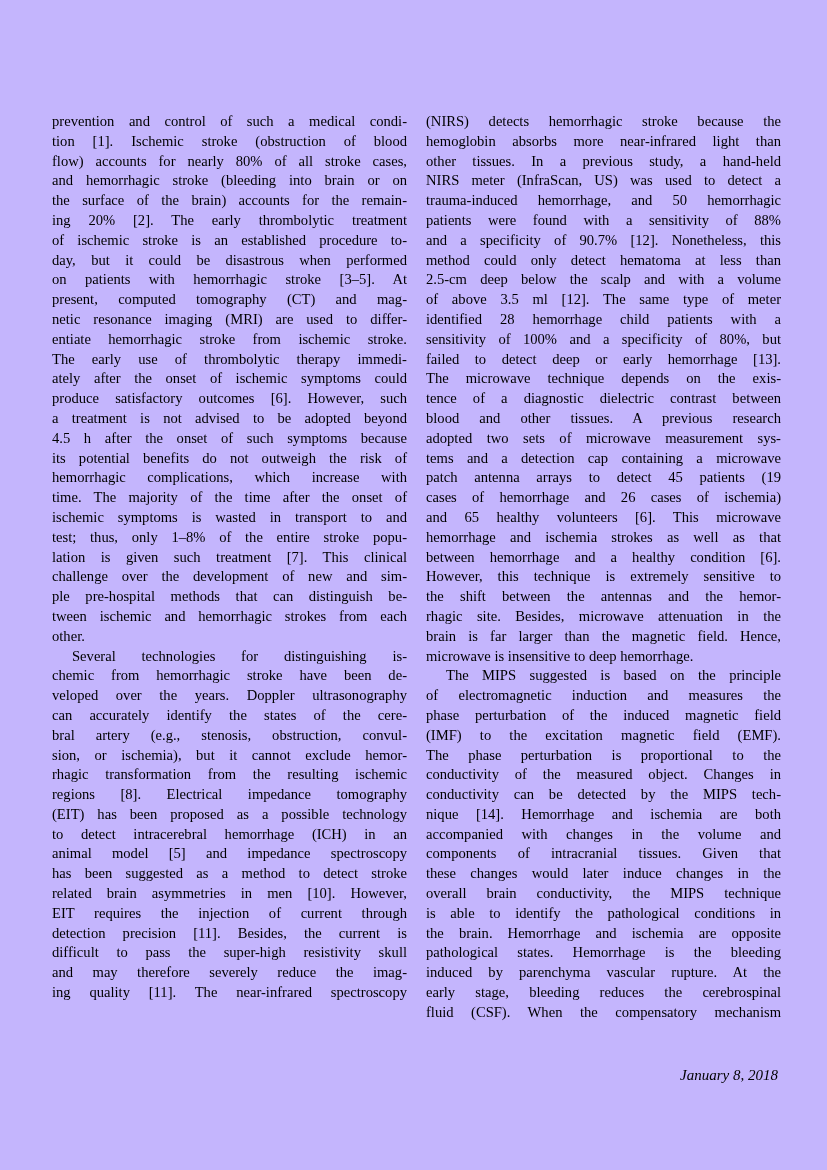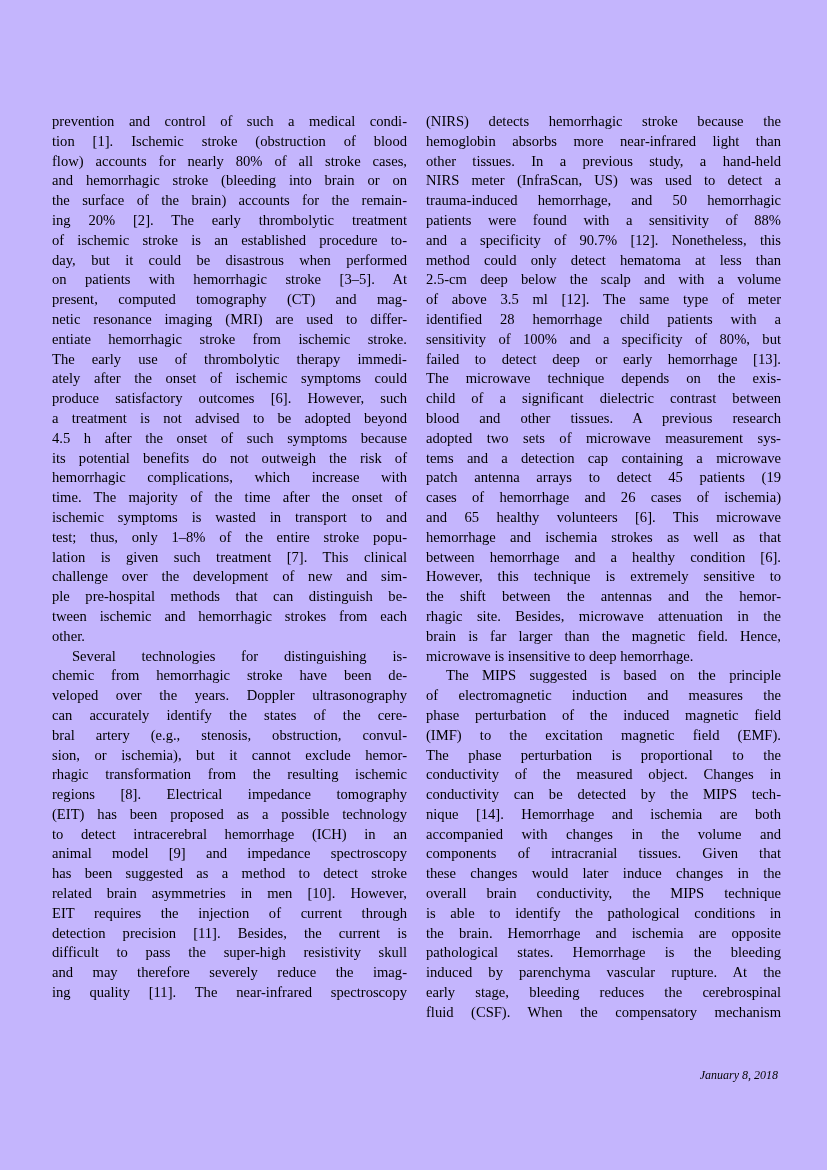--- a/index.html
+++ b/index.html
@@ -27,21 +27,21 @@
     line-height: 19.8px;
     text-align: justify;
     text-align-last: justify;
   }
   .line.indent { text-indent: 20px; }
   .line.para-end { text-align-last: left; }
   .footer-date {
     position: absolute;
     top: 1066px;
     right: 49px;
-    font-size: 12px;
+    font-size: 15px;
     font-style: italic;
     line-height: 19.8px;
     text-align: center;
   }
 </style>
 </head>
 <body>
 
 <div class="page">
   <div class="text-block">
@@ -79,21 +79,21 @@
           <div class="line indent">Several technologies for distinguishing is-</div>
           <div class="line">chemic from hemorrhagic stroke have been de-</div>
           <div class="line">veloped over the years. Doppler ultrasonography</div>
           <div class="line">can accurately identify the states of the cere-</div>
           <div class="line">bral artery (e.g., stenosis, obstruction, convul-</div>
           <div class="line">sion, or ischemia), but it cannot exclude hemor-</div>
           <div class="line">rhagic transformation from the resulting ischemic</div>
           <div class="line">regions [8].   Electrical impedance tomography</div>
           <div class="line">(EIT) has been proposed as a possible technology</div>
           <div class="line">to detect intracerebral hemorrhage (ICH) in an</div>
-          <div class="line">animal model [9] and impedance spectroscopy</div>
+          <div class="line">animal model [5] and impedance spectroscopy</div>
           <div class="line">has been suggested as a method to detect stroke</div>
           <div class="line">related brain asymmetries in men [10]. However,</div>
           <div class="line">EIT requires the injection of current through</div>
           <div class="line">detection precision [11].  Besides, the current is</div>
           <div class="line">difficult to pass the super-high resistivity skull</div>
           <div class="line">and may therefore severely reduce the imag-</div>
           <div class="line">ing quality [11].  The near-infrared spectroscopy</div>
         </div>
       </div>
     <div class="column">
@@ -105,21 +105,21 @@
           <div class="line">trauma-induced hemorrhage, and 50 hemorrhagic</div>
           <div class="line">patients were found with a sensitivity of 88%</div>
           <div class="line">and a specificity of 90.7% [12].  Nonetheless, this</div>
           <div class="line">method could only detect hematoma at less than</div>
           <div class="line">2.5-cm deep below the scalp and with a volume</div>
           <div class="line">of above 3.5 ml [12].  The same type of meter</div>
           <div class="line">identified 28 hemorrhage child patients with a</div>
           <div class="line">sensitivity of 100% and a specificity of 80%, but</div>
           <div class="line">failed to detect deep or early hemorrhage [13].</div>
           <div class="line">The microwave technique depends on the exis-</div>
-          <div class="line">child of a significant dielectric contrast between</div>
+          <div class="line">tence of a diagnostic dielectric contrast between</div>
           <div class="line">blood and other tissues.   A previous research</div>
           <div class="line">adopted two sets of microwave measurement sys-</div>
           <div class="line">tems and a detection cap containing a microwave</div>
           <div class="line">patch antenna arrays to detect 45 patients (19</div>
           <div class="line">cases of hemorrhage and 26 cases of ischemia)</div>
           <div class="line">and 65 healthy volunteers [6].  This microwave</div>
           <div class="line">hemorrhage and ischemia strokes as well as that</div>
           <div class="line">between hemorrhage and a healthy condition [6].</div>
           <div class="line">However, this technique is extremely sensitive to</div>
           <div class="line">the shift between the antennas and the hemor-</div>

